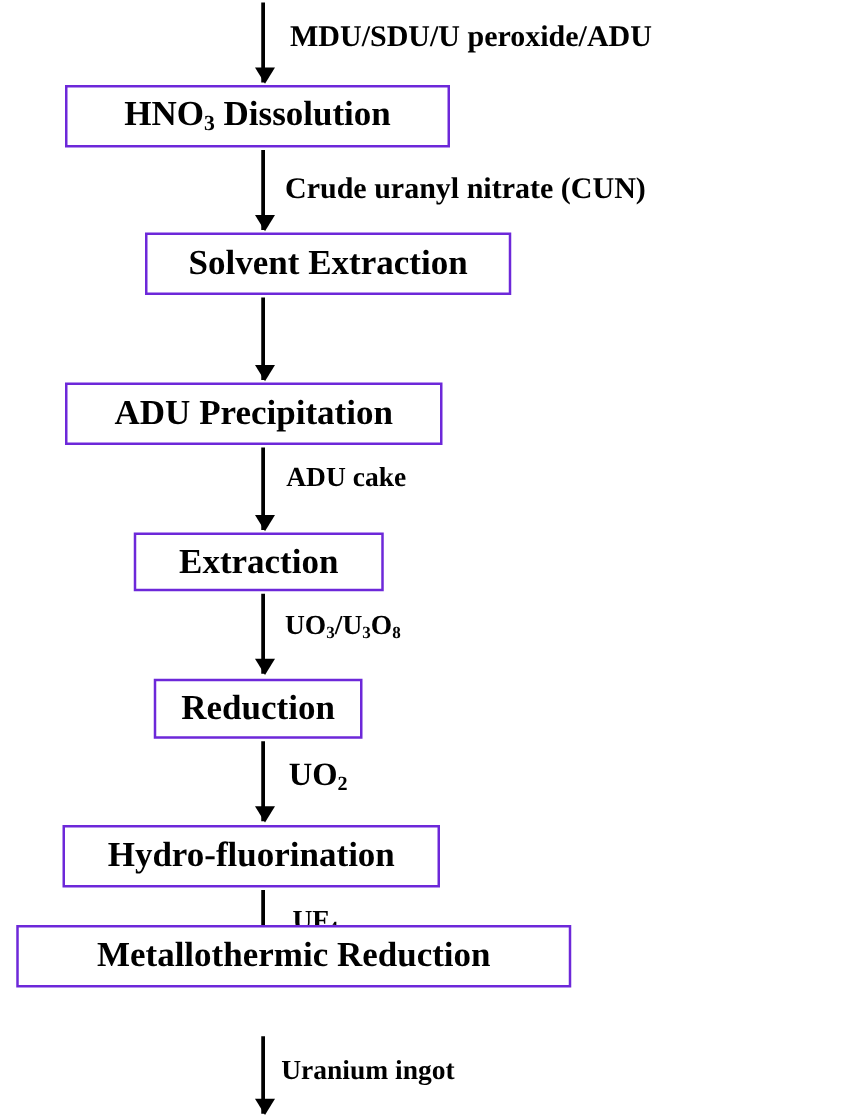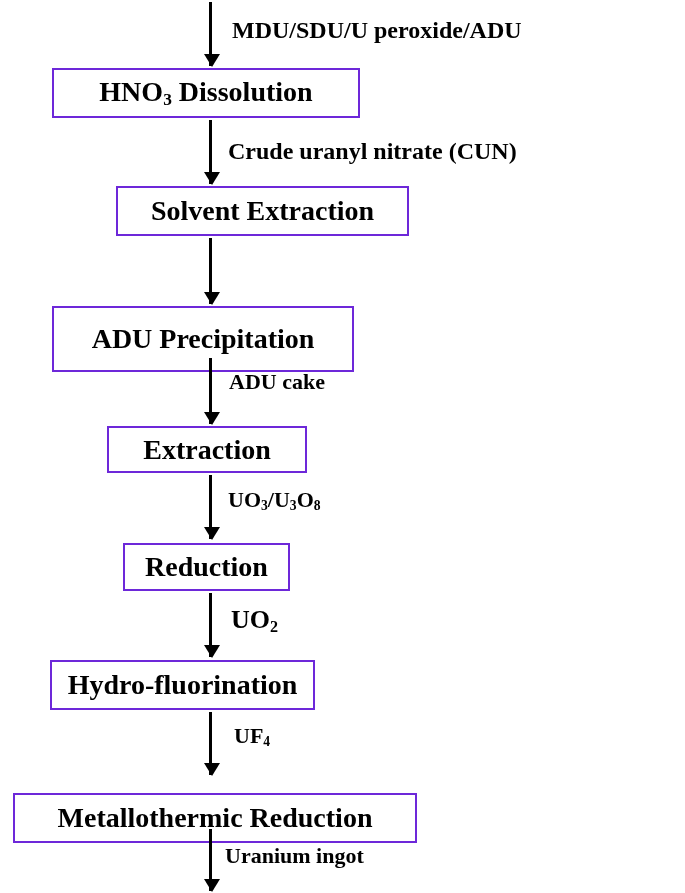--- a/index.html
+++ b/index.html
@@ -83,21 +83,21 @@
   <div class="edge-label" style="left:228px; top:139px; font-size:24px;">
     <span>Crude uranyl nitrate (CUN)</span>
   </div>
 
   <div class="node" style="left:68px; top:186px; width:293px; height:50px; font-size:28px;margin-left:48px;">
     <span class="node-label">Solvent Extraction</span>
   </div>
 
   <div class="arrow" style="left:209px; top:238px; height:66px;"></div>
 
-  <div class="node" style="left:52px; top:306px; width:302px; height:66px; font-size:28px;">
+  <div class="node" style="left:52px; top:306px; width:302px; height:50px; font-size:28px;">
     <span class="node-label">ADU Precipitation</span>
   </div>
 
   <div class="arrow" style="left:209px; top:358px; height:66px;"></div>
   <div class="edge-label" style="left:229px; top:371px; font-size:22px;">
     <span>ADU cake</span>
   </div>
 
   <div class="node" style="left:107px; top:426px; width:200px; height:47px; font-size:28px;">
     <span class="node-label">Extraction</span>
@@ -110,30 +110,30 @@
 
   <div class="node" style="left:123px; top:543px; width:167px; height:48px; font-size:28px;">
     <span class="node-label">Reduction</span>
   </div>
 
   <div class="arrow" style="left:209px; top:593px; height:64px;"></div>
   <div class="edge-label" style="left:231px; top:607px; font-size:26px;">
     <span>UO<sub>2</sub></span>
   </div>
 
-  <div class="node" style="left:50px; top:660px; width:265px; height:50px; font-size:28px;">
+  <div class="node" style="left:50px; top:660px; width:302px; height:50px; font-size:28px;">
     <span class="node-label">Hydro-fluorination</span>
   </div>
 
   <div class="arrow" style="left:209px; top:712px; height:63px;"></div>
   <div class="edge-label" style="left:234px; top:725px; font-size:22px;text-align:right;">
     <span>UF<sub>4</sub></span>
   </div>
 
-  <div class="node" style="left:13px; top:793px; width:404px; height:50px; font-size:28px;">
+  <div class="node" style="left:13px; top:740px; width:444px; height:50px; font-size:28px;">
     <span class="node-label">Metallothermic Reduction</span>
   </div>
 
   <div class="arrow" style="left:209px; top:829px; height:62px;"></div>
   <div class="edge-label" style="left:225px; top:845px; font-size:22px;">
     <span>Uranium ingot</span>
   </div>
 
 </div>
 

